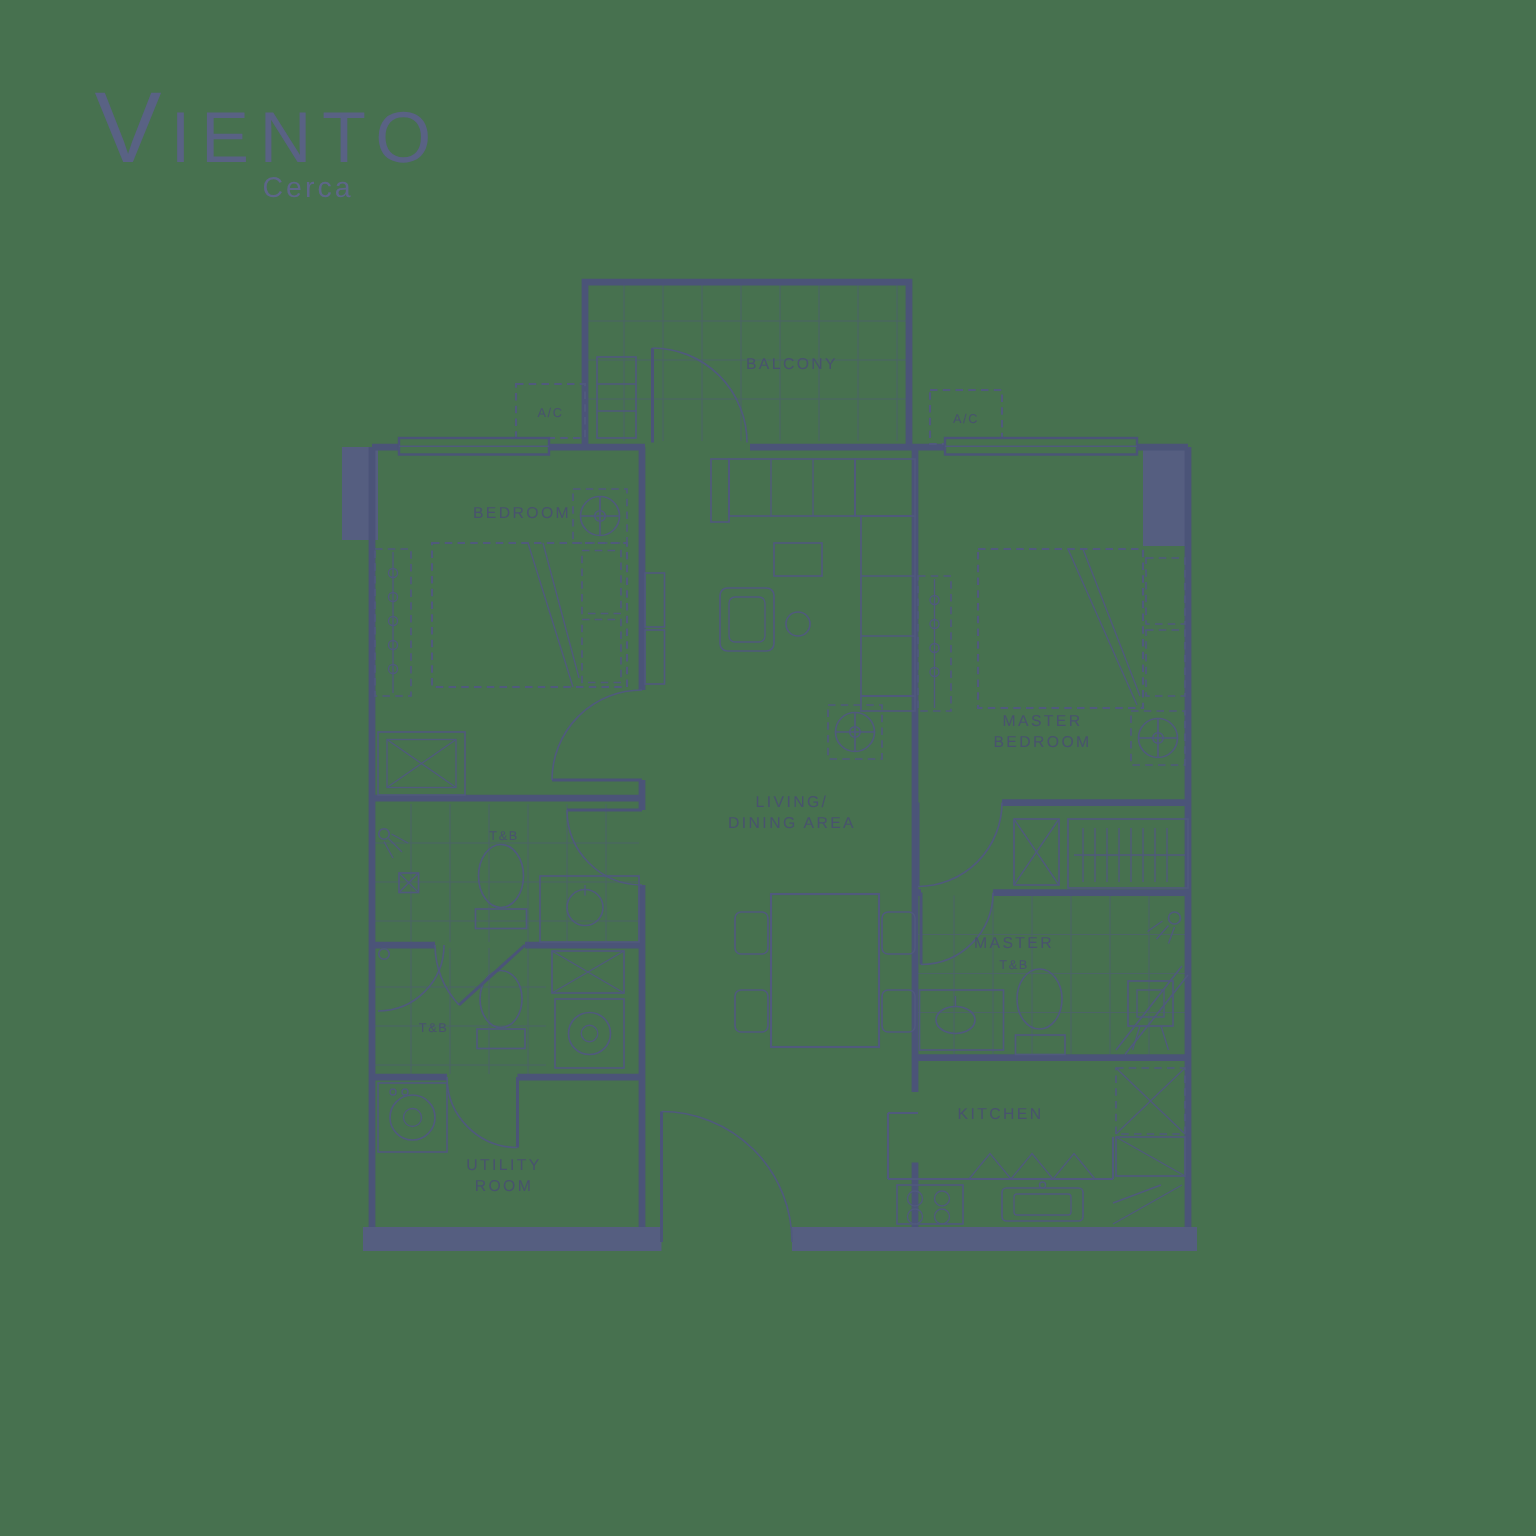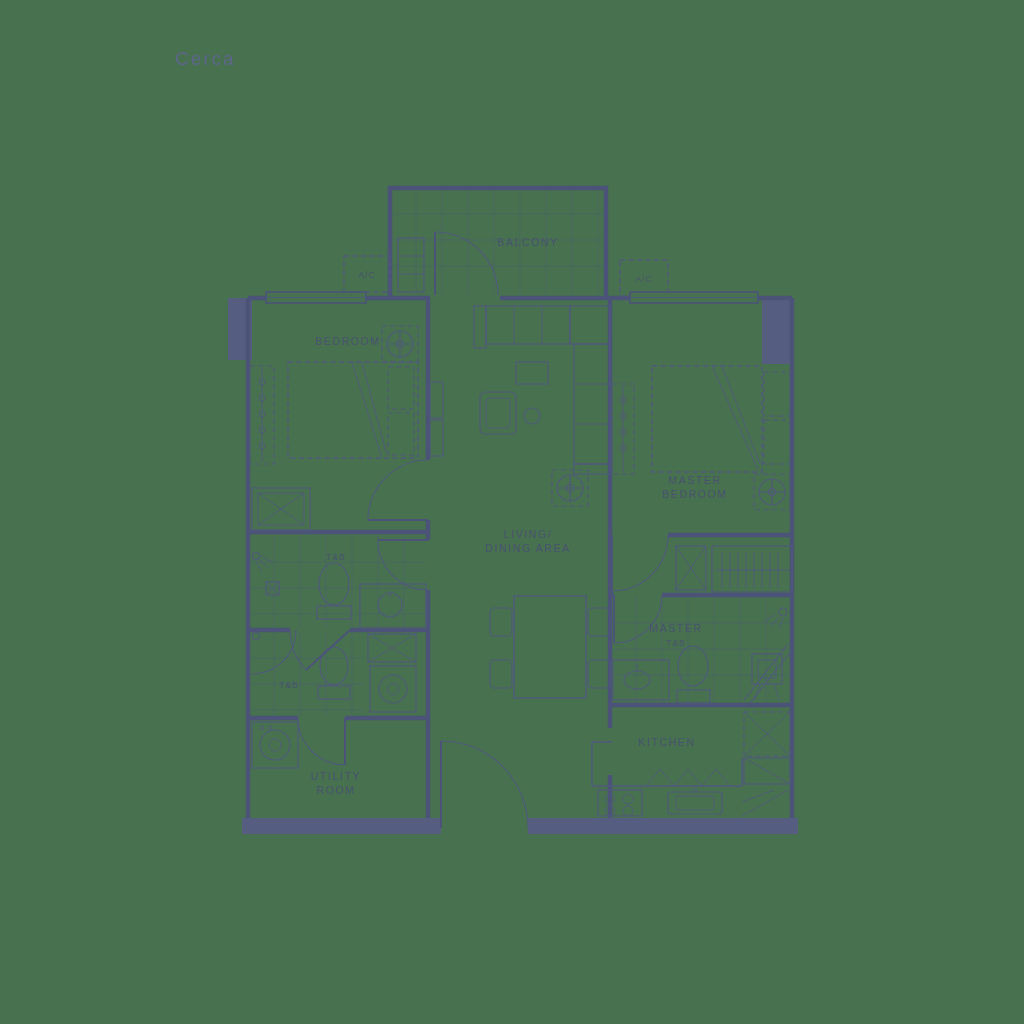--- a/index.html
+++ b/index.html
@@ -27,20 +27,21 @@
   .dash{stroke-dasharray:5 3.5;}
   .tile{stroke:#51597C;stroke-width:0.7;opacity:0.55;fill:none;}
   .leaf{stroke:#4B5478;stroke-width:2;fill:none;}
   .door{stroke:#505A7D;stroke-width:1.1;fill:none;}
   .win{fill:#47714F;stroke:#4B5478;stroke-width:1.6;}
 </style>
 </head>
 <body>
 
 <div class="logo">
+  <div class="brand-name"><span class="v">V</span><span class="rest">IENTO</span></div>
   <div class="brand-tagline">Cerca</div>
 </div>
 
 <svg width="1024" height="1024" viewBox="0 0 1024 1024">
 
   <g>
 
     <rect class="fillwall" x="242" y="818" width="199" height="16"></rect>
     <rect class="fillwall" x="528" y="818" width="270" height="16"></rect>
 

